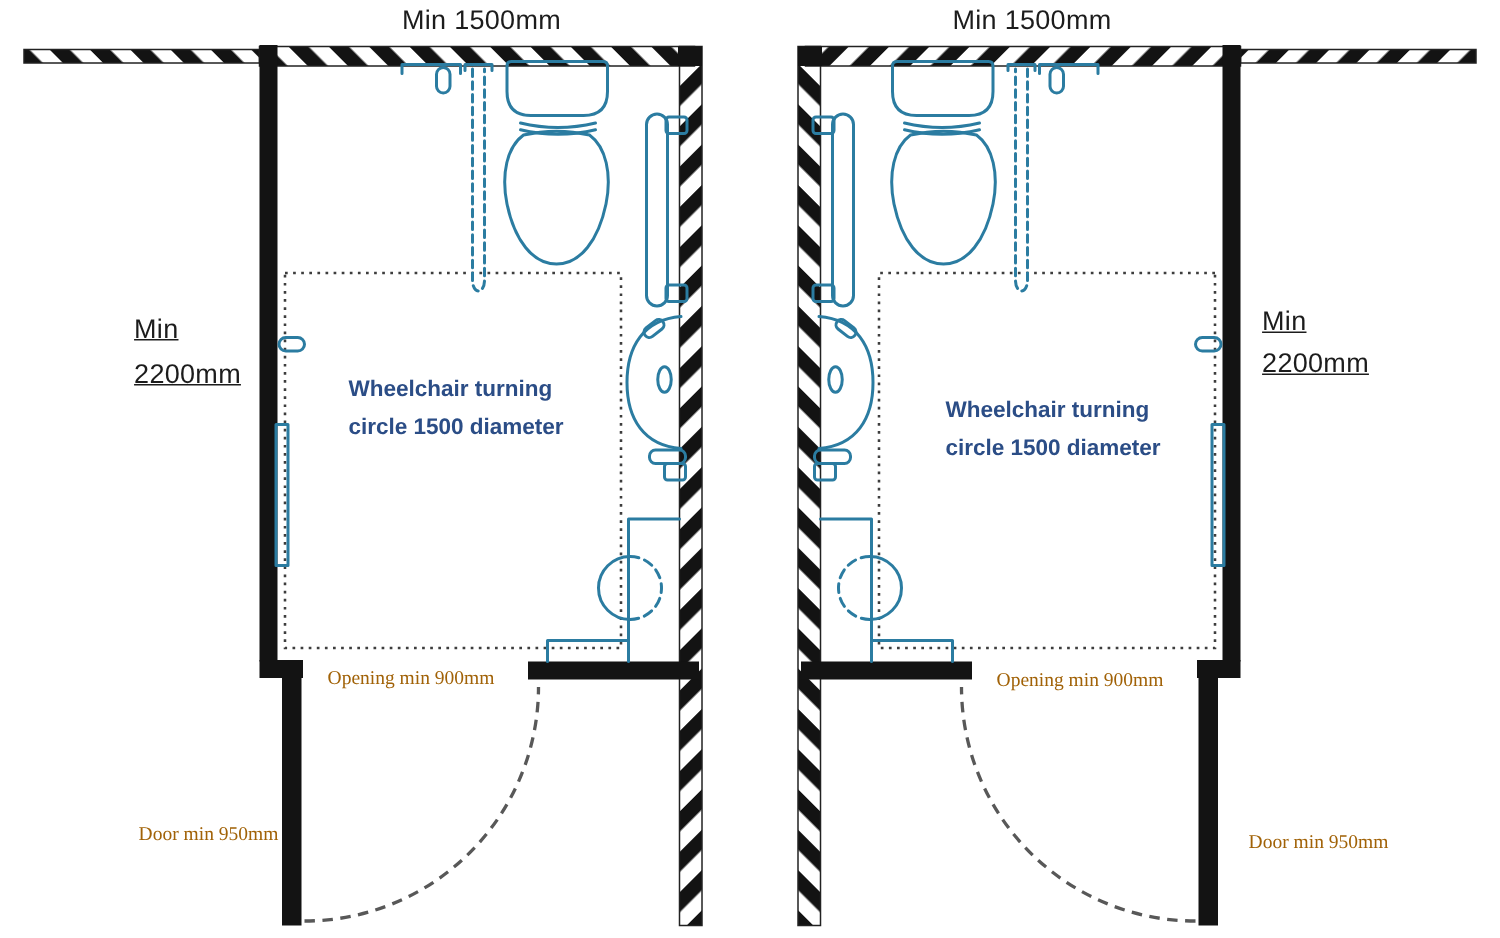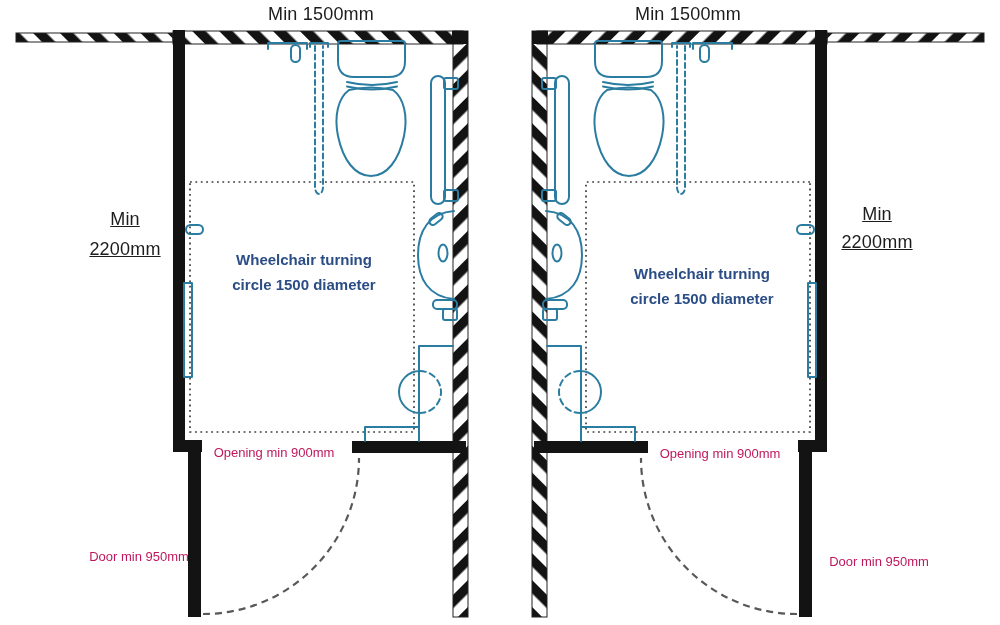--- a/index.html
+++ b/index.html
@@ -1,27 +1,27 @@
 <!DOCTYPE html>
 <html><head>
 <meta charset="utf-8">
 <style>
   html,body{margin:0;padding:0;background:#ffffff;}
   .stage{position:relative;width:1000px;height:625px;background:#ffffff;overflow:hidden;
          font-family:"Liberation Sans",sans-serif;}
   .stage svg{position:absolute;left:0;top:0;}
-  .label{position:absolute;transform:translate(-50%,-50%);white-space:nowrap;text-align:center;
+  .label{position:absolute;transform:translate(-50%,-50%);white-space:nowrap;
          color:#1c1c1c;font-family:"Liberation Sans",sans-serif;}
   .dim{font-size:18px;font-weight:500;letter-spacing:.2px;}
   .dim-block span{display:block;text-decoration:underline;}
   .dim-left{line-height:30px;}
   .dim-right{line-height:28px;}
   .wc{font-size:15px;font-weight:700;color:#2b4d86;line-height:25px;}
   .wc span{display:block;}
-  .small{font-size:13px;color:#be185d;}
+  .small{font-size:13px;color:#a16207;font-family:Liberation Serif, serif;}
 </style>
 </head>
 <body>
 
 <div class="stage">
 
   <svg width="1000" height="625" viewBox="0 0 1000 625">
     <defs>
 
       <pattern id="hatchTop" patternUnits="userSpaceOnUse" width="19" height="19" patternTransform="rotate(-45)">

